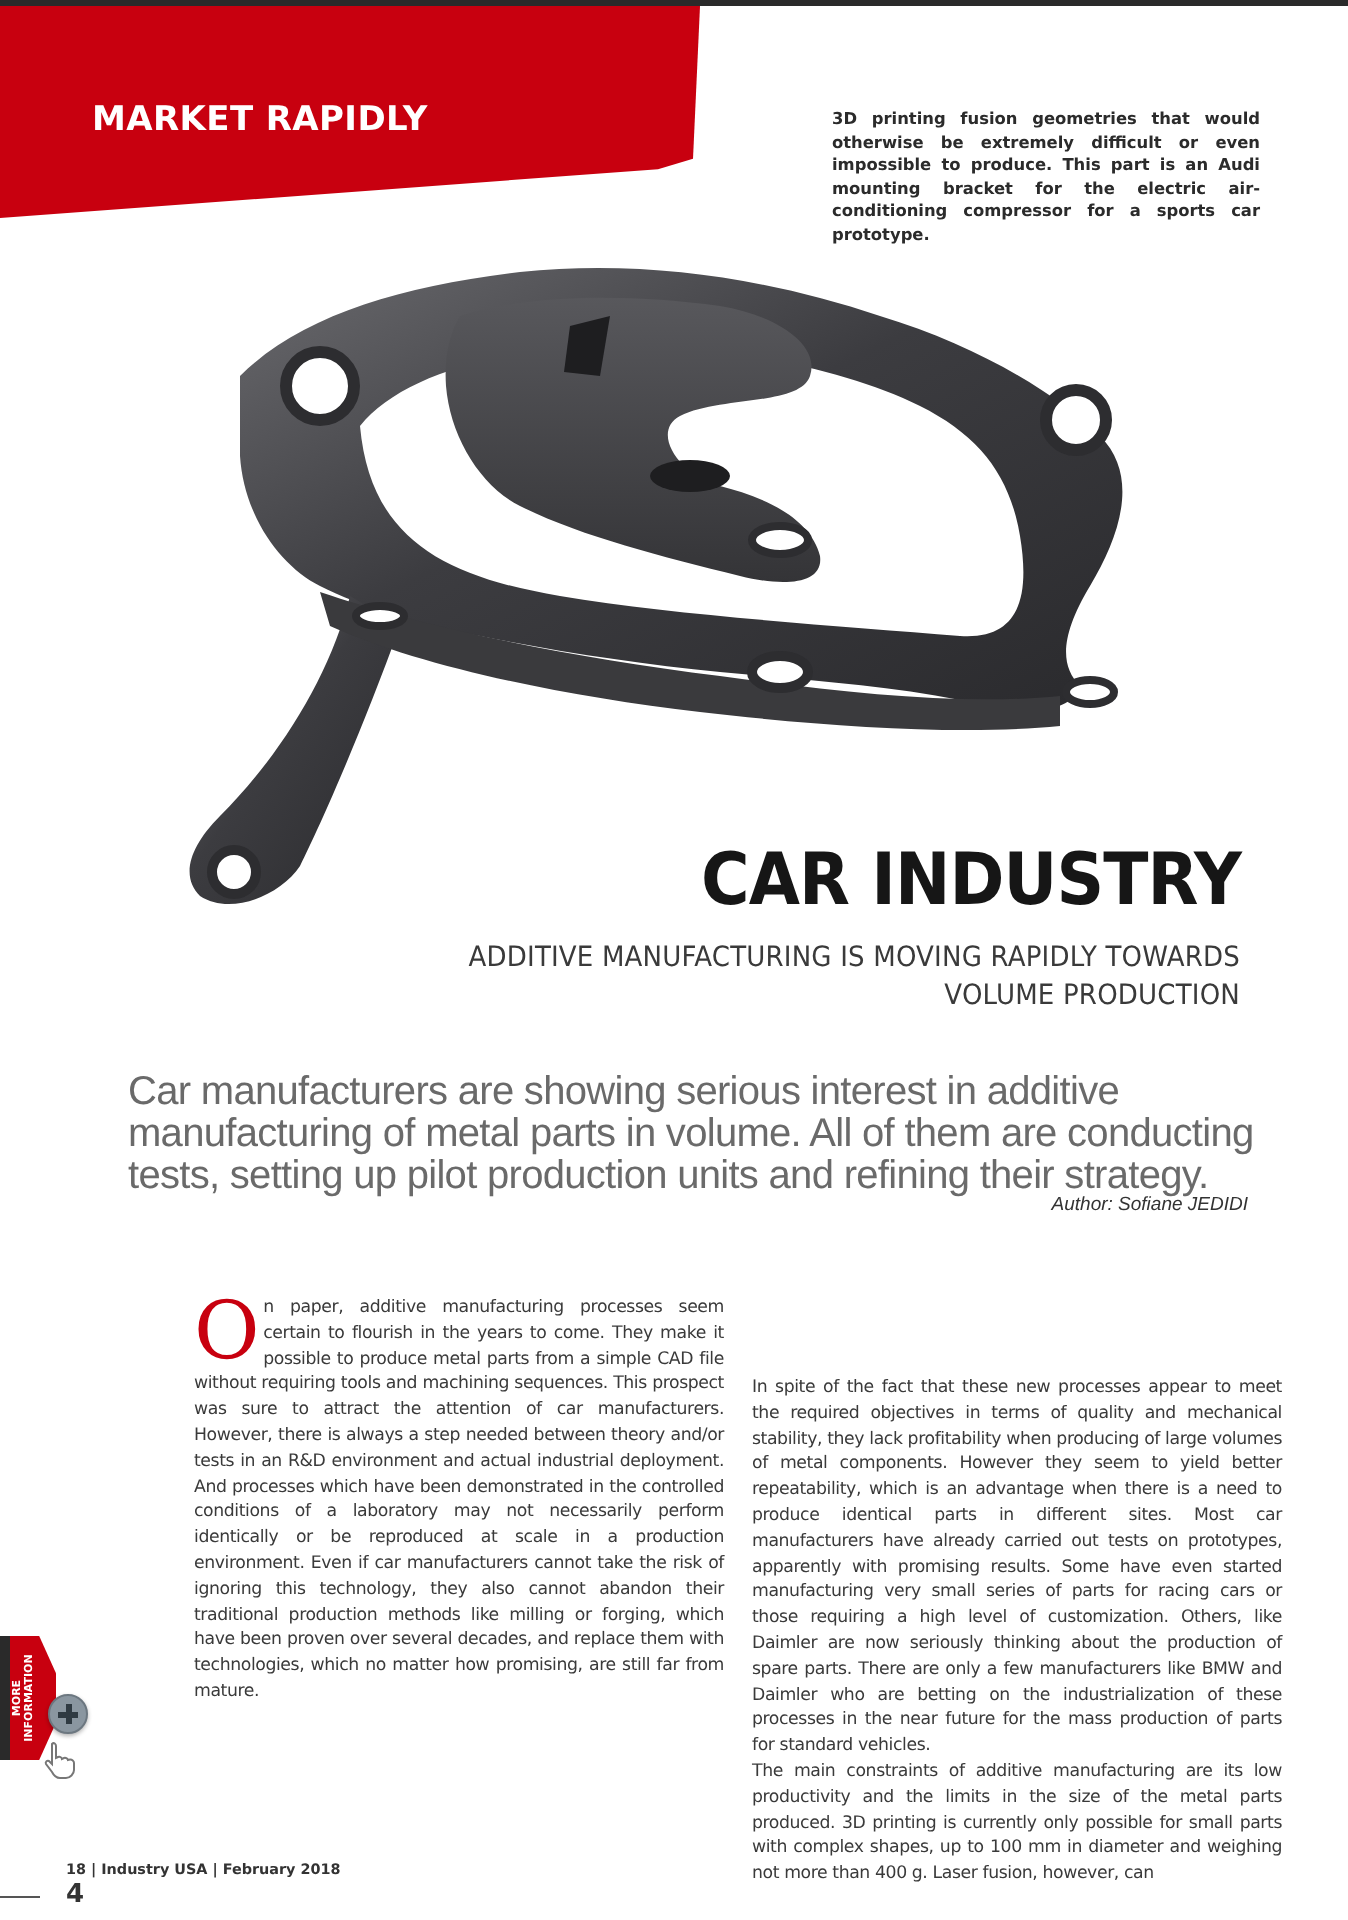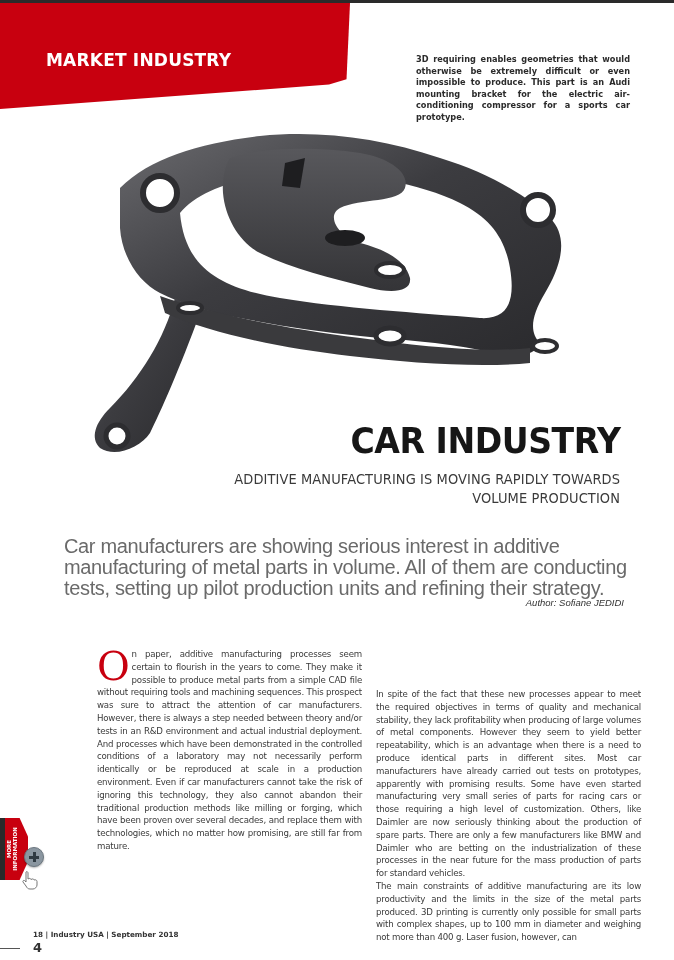--- a/index.html
+++ b/index.html
@@ -97,23 +97,23 @@
     font-family: "DejaVu Sans", sans-serif; font-weight: bold; font-size: 13px; color: #333;
   }
   .folio-rule { position: absolute; left: 0; top: 948px; width: 20px; height: 1px; background: #555; }
 </style>
 </head>
 <body>
 
 <div class="top-strip"></div>
 
 <div class="section-tab"></div>
-<div class="section-title">MARKET INDUSTRY</div>
+<div class="section-title">MARKET RAPIDLY</div>
 
-<div class="caption">3D requiring enables geometries that would otherwise be extremely difficult or even impossible to produce. This part is an Audi mounting bracket for the electric air-conditioning compressor for a sports car prototype.</div>
+<div class="caption">3D printing fusion geometries that would otherwise be extremely difficult or even impossible to produce. This part is an Audi mounting bracket for the electric air-conditioning compressor for a sports car prototype.</div>
 
 <svg class="part-figure" viewBox="0 0 560 345">
   <defs>
     <linearGradient id="metal" x1="0" y1="0" x2="1" y2="1">
       <stop offset="0" stop-color="#6a6a6e"></stop>
       <stop offset="0.45" stop-color="#3c3c40"></stop>
       <stop offset="1" stop-color="#2a2a2d"></stop>
     </linearGradient>
     <linearGradient id="metal2" x1="0" y1="0" x2="0" y2="1">
       <stop offset="0" stop-color="#58585c"></stop>
@@ -162,15 +162,15 @@
   <div class="more-info-label">
     <div>MORE</div>
     <div>INFORMATION</div>
   </div>
   <div class="plus-circle"></div>
   <svg class="hand-icon" viewBox="0 0 20 20">
     <path d="M6 2 C7 1 8 2 8 3 L8 9 L9 8.5 C10 8 11 9 11 9.5 L12 9 C13 8.7 14 9.5 14 10 L15 9.8 C16 9.7 17 10.5 17 11.5 L17 15 C17 17 15 19 13 19 L10 19 C8 19 7 18 6 16 L3 12 C2.5 11 3.5 10 4.5 10.5 L6 12 Z" fill="#ffffff" stroke="#777" stroke-width="1"></path>
   </svg>
 </div>
 
-<div class="folio">18 | Industry USA | September 2018</div>
+<div class="folio">18 | Industry USA | February 2018</div>
 <div class="folio-rule"></div>
 <div class="page-num">4</div>
 
 </body></html>

